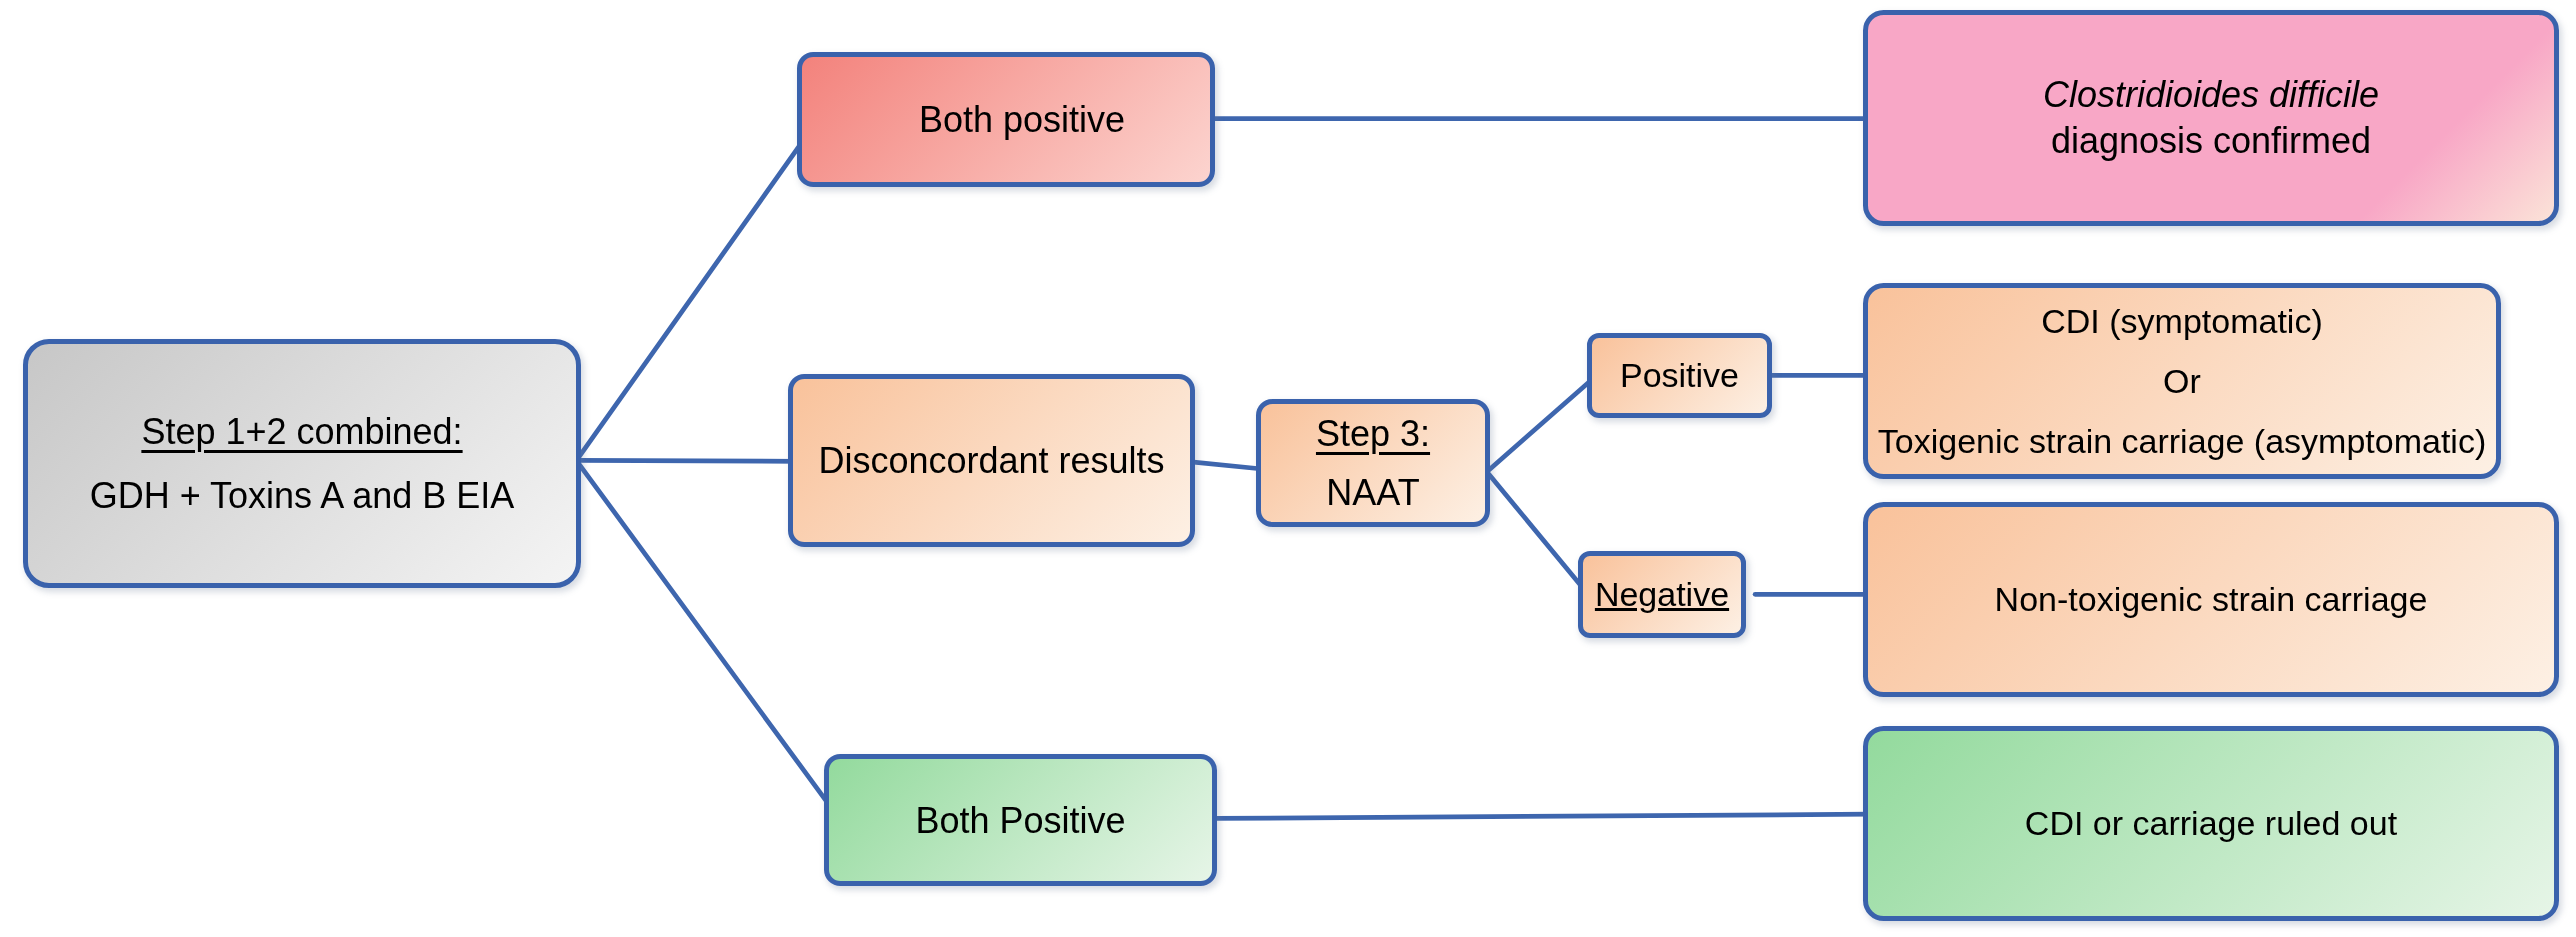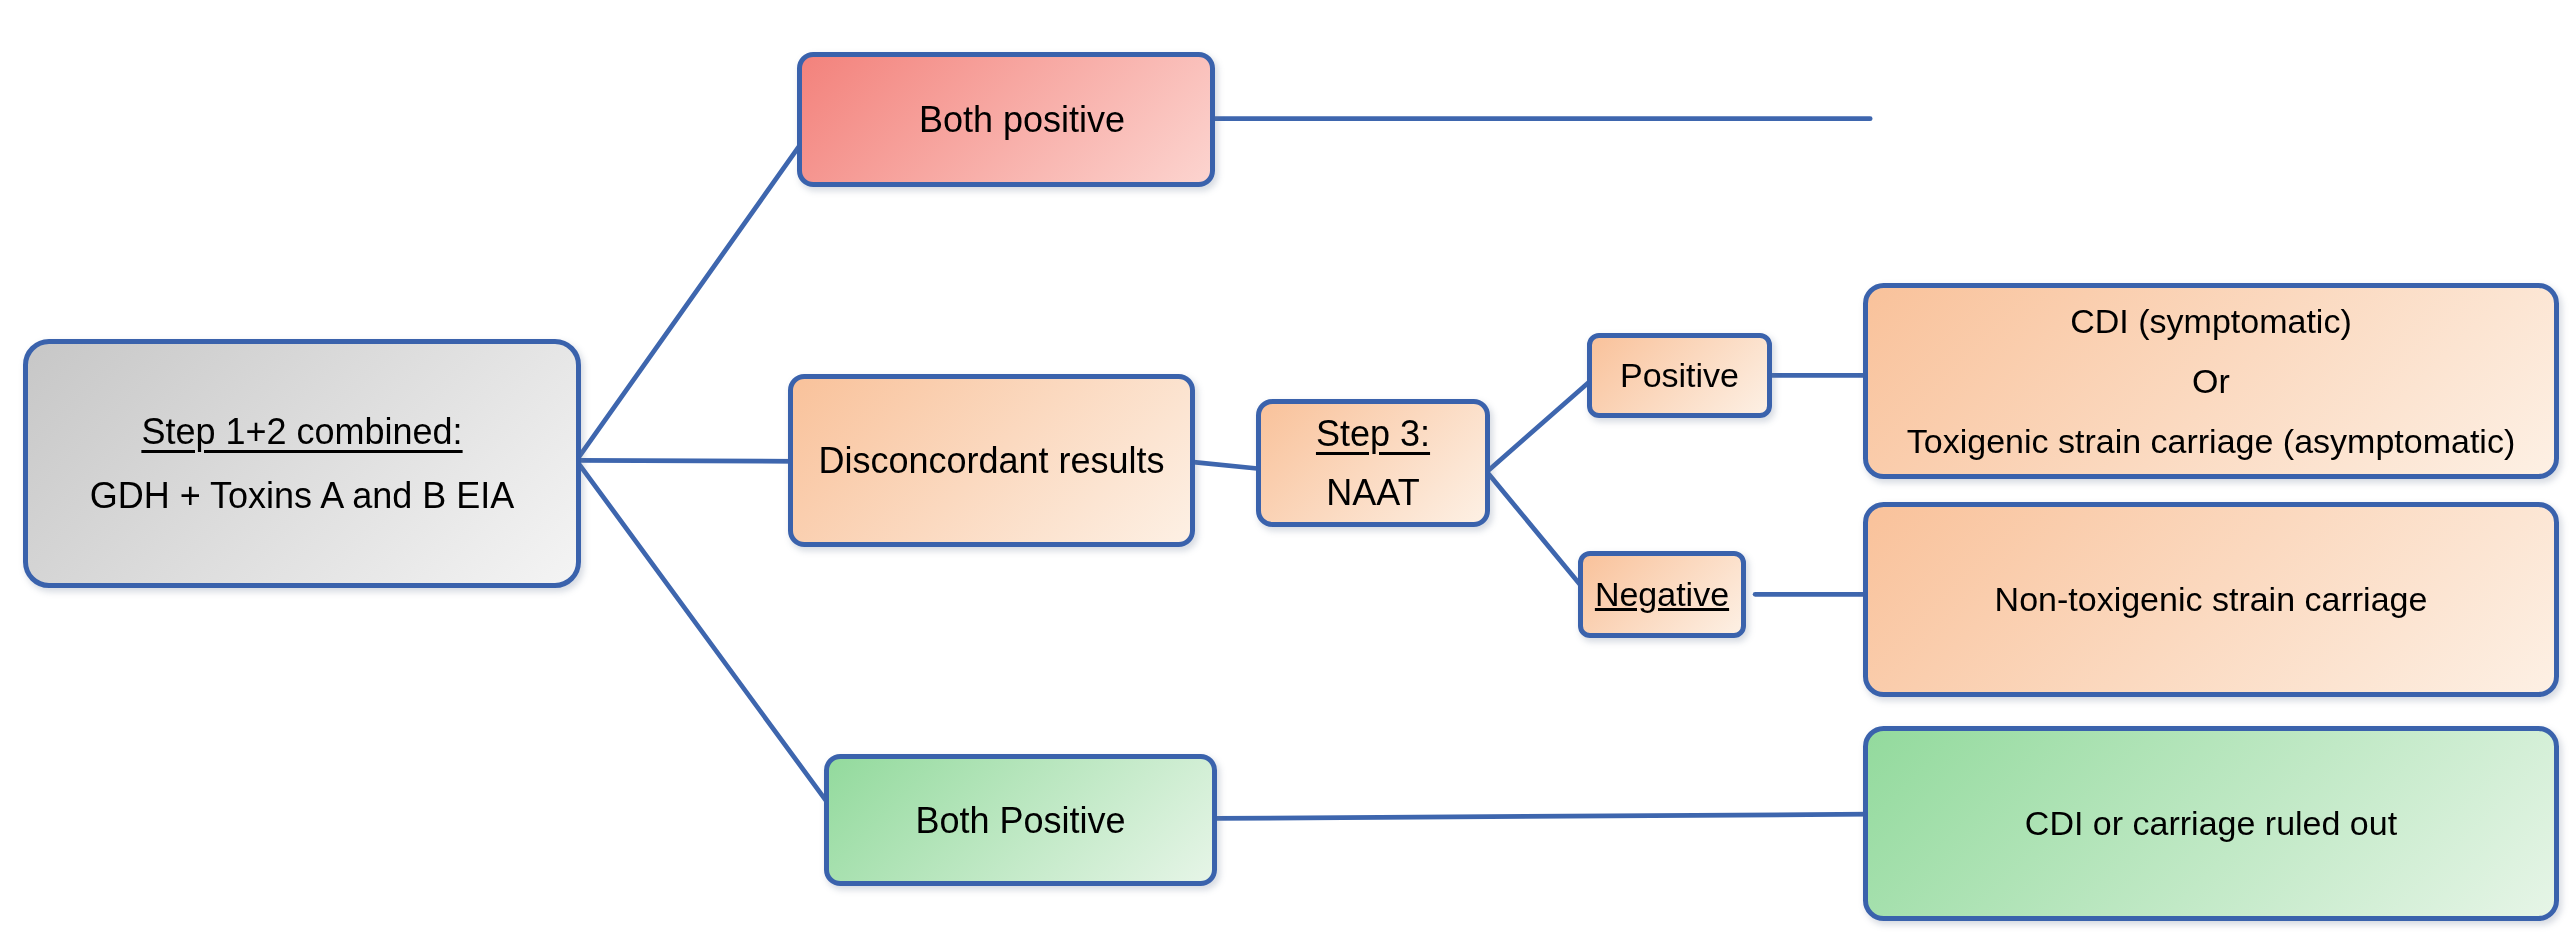--- a/index.html
+++ b/index.html
@@ -91,39 +91,43 @@
 
   <div class="node fill-gray r-xl" style="left:23px; top:339px; width:558px; height:249px;">
     <div class="t-44 underlined gap-below-lg">Step 1+2 combined:</div>
     <div class="t-44">GDH + Toxins A and B EIA</div>
   </div>
 
   <div class="node fill-red r-md" style="left:797px; top:52px; width:418px; height:135px;">
     <div class="t-42">Both positive</div>
   </div>
 
+  <div class="node fill-pink r-lg pink-lines" style="left:1863px; top:10.3px; width:696px; height:216px;">
+    <div class="t-42 italic">Clostridioides difficile</div>
+    <div class="t-42">diagnosis confirmed</div>
+  </div>
 
   <div class="node fill-peach r-md" style="left:788px; top:374px; width:407px; height:173px;">
     <div class="t-42">Disconcordant results</div>
   </div>
 
   <div class="node fill-peach r-md" style="left:1256px; top:399px; width:234px; height:128px;">
     <div class="t-42 underlined gap-below-md">Step 3:</div>
     <div class="t-42">NAAT</div>
   </div>
 
   <div class="node fill-peach r-sm" style="left:1587px; top:333px; width:185px; height:85px;">
     <div class="t-40">Positive</div>
   </div>
 
   <div class="node fill-peach r-sm" style="left:1578px; top:551px; width:168px; height:87px;text-decoration:underline;">
     <div class="t-40">Negative</div>
   </div>
 
-  <div class="node fill-peach r-lg triple-line" style="left:1863px; top:283px; width:696px; height:196px;">
+  <div class="node fill-peach r-lg triple-line" style="left:1863px; top:283px; width:638px; height:196px;">
     <div class="t-40">CDI (symptomatic)</div>
     <div class="t-40">Or</div>
     <div class="t-40">Toxigenic strain carriage (asymptomatic)</div>
   </div>
 
   <div class="node fill-peach r-lg" style="left:1863px; top:502px; width:696px; height:195px;">
     <div class="t-40">Non-toxigenic strain carriage</div>
   </div>
 
   <div class="node fill-green r-md" style="left:824px; top:754px; width:393px; height:132px;">

